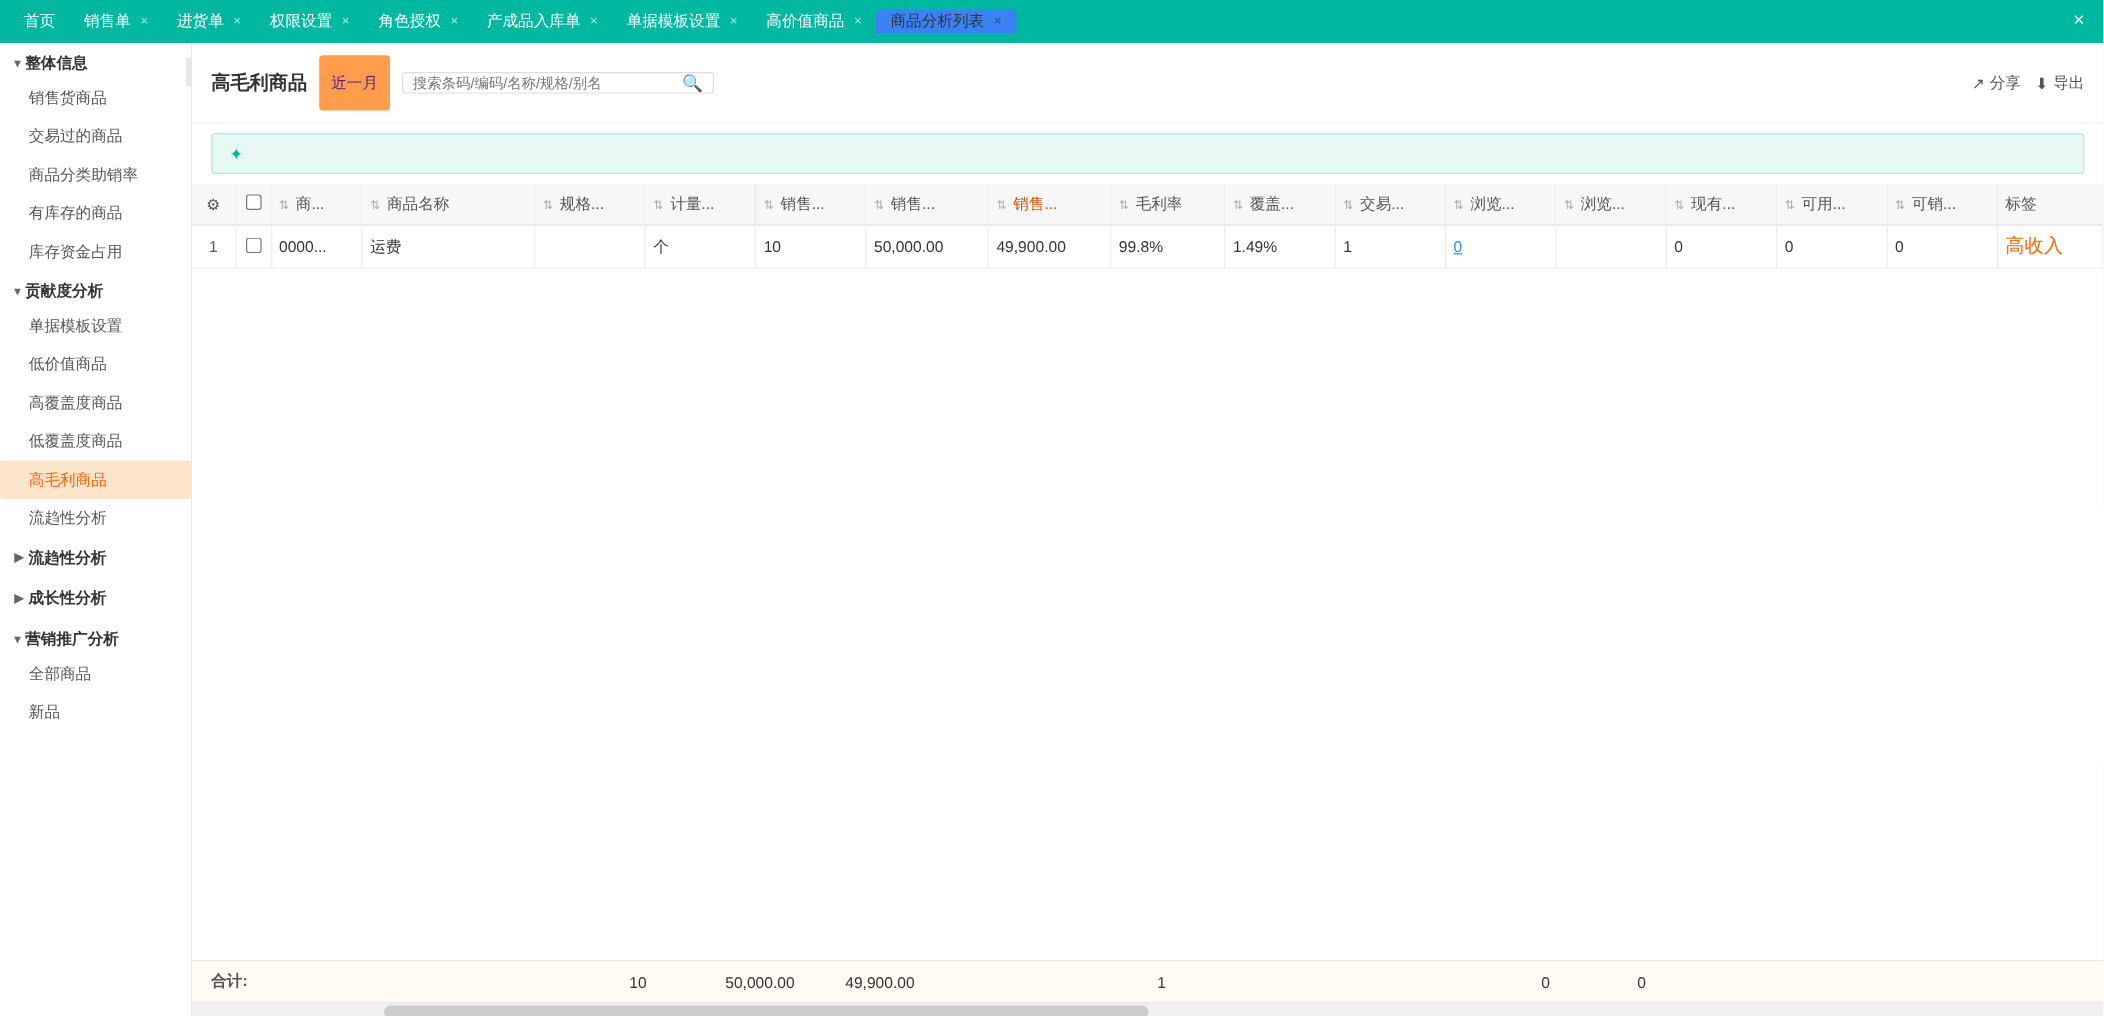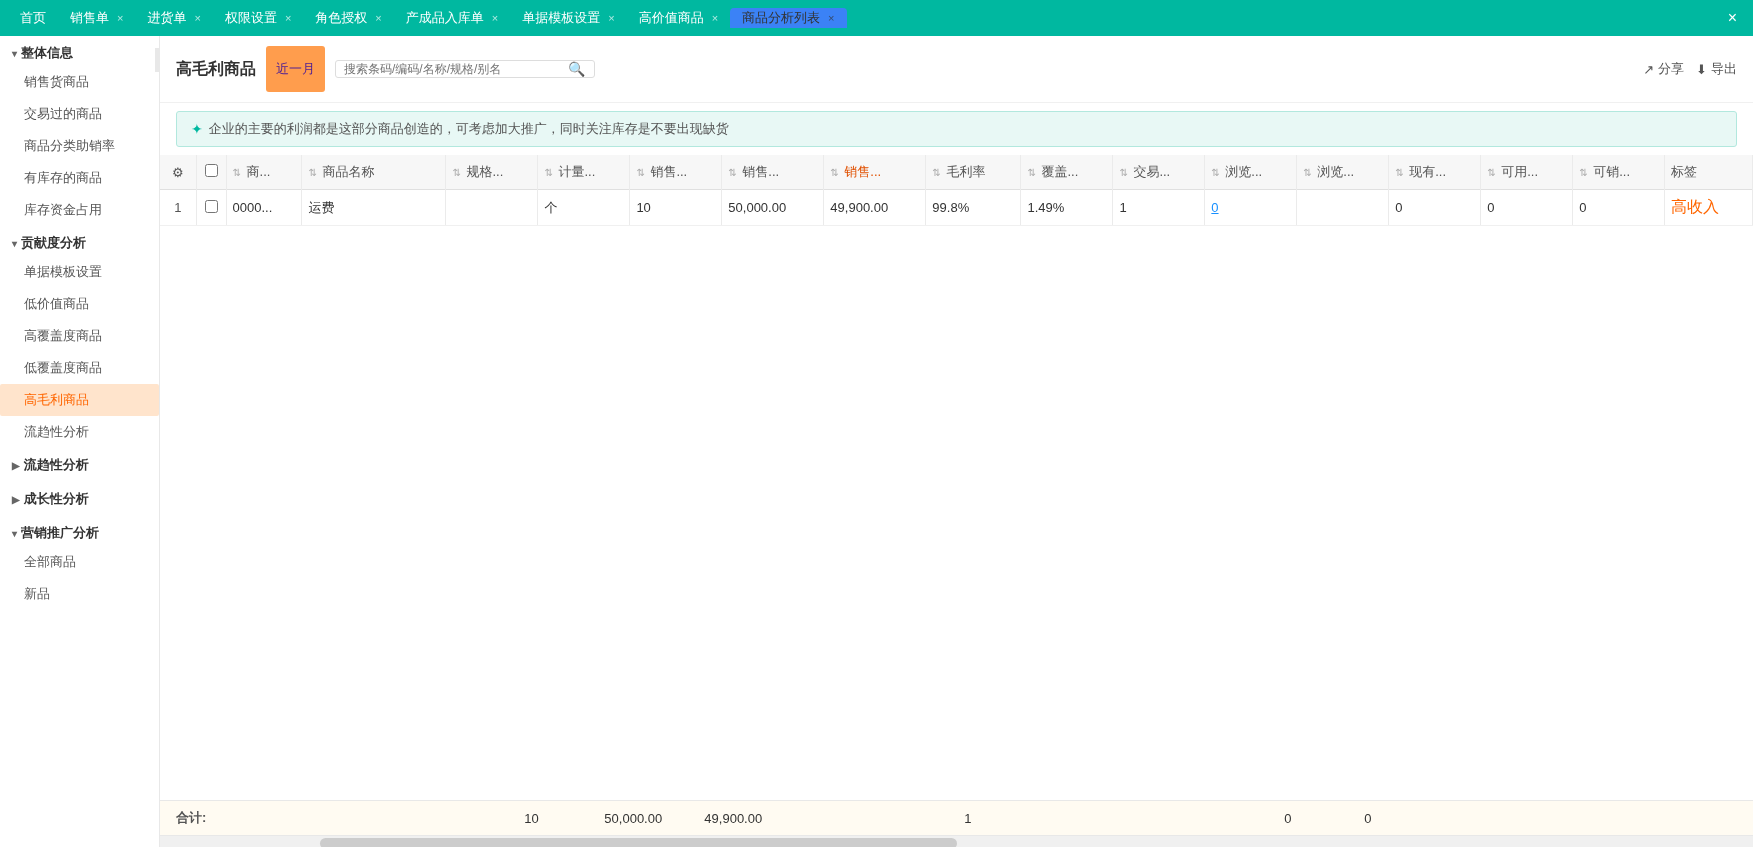--- a/index.html
+++ b/index.html
@@ -382,21 +382,20 @@
         </div>
         <div class="action-btn">
           <span>⬇</span>
           <span>导出</span>
         </div>
       </div>
     </div>
 
     <div class="info-banner">
       <span class="info-icon">✦</span>
-      <span>企业的主要的利润都是这部分商品创造的，可考虑加大推广，同时关注库存是不要出现缺货</span>
     </div>
 
     <div class="table-wrapper">
       <table>
         <thead>
           <tr>
             <th style="width:36px;text-align:center;">
               <span>⚙</span>
             </th>
             <th class="checkbox-col">

